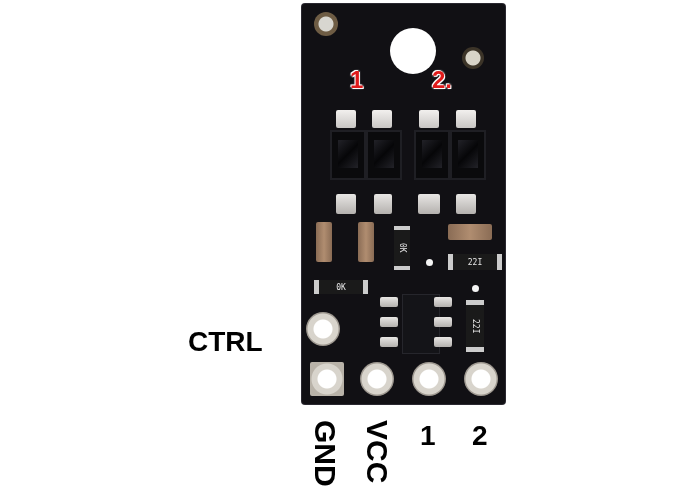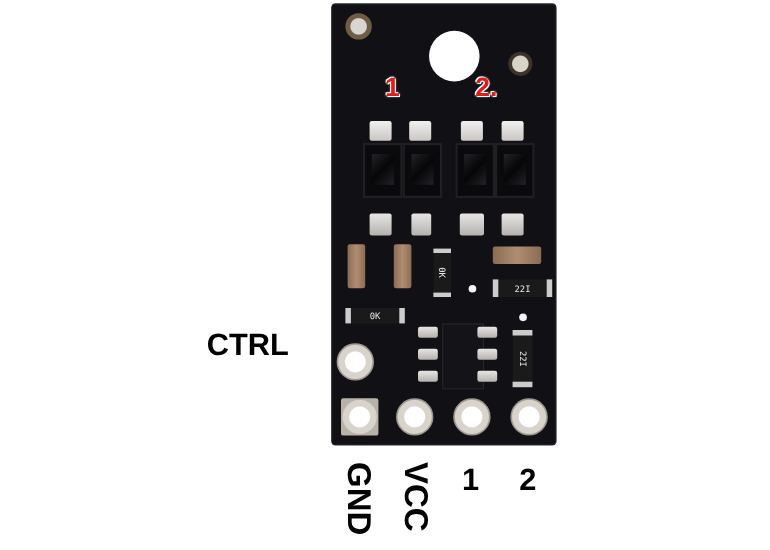--- a/index.html
+++ b/index.html
@@ -68,18 +68,18 @@
   <div class="pad" style="left:132px;top:333px;width:18px;height:10px;"></div>
 
   <div class="pin" style="left:4px;top:308px;"></div>
 
   <div class="pin sq" style="left:8px;top:358px;"></div>
   <div class="pin" style="left:58px;top:358px;"></div>
   <div class="pin" style="left:110px;top:358px;"></div>
   <div class="pin" style="left:162px;top:358px;"></div>
 </div>
 
-<div class="lbl" style="left:188px;top:298px;">CTRL</div>
+<div class="lbl" style="left:188px;top:326px;">CTRL</div>
 
 <div class="vlbl" style="left:342px;top:420px;">GND</div>
 <div class="vlbl" style="left:394px;top:420px;">VCC</div>
 <div class="lbl" style="left:420px;top:420px;">1</div>
 <div class="lbl" style="left:472px;top:420px;">2</div>
 
 </body></html>

